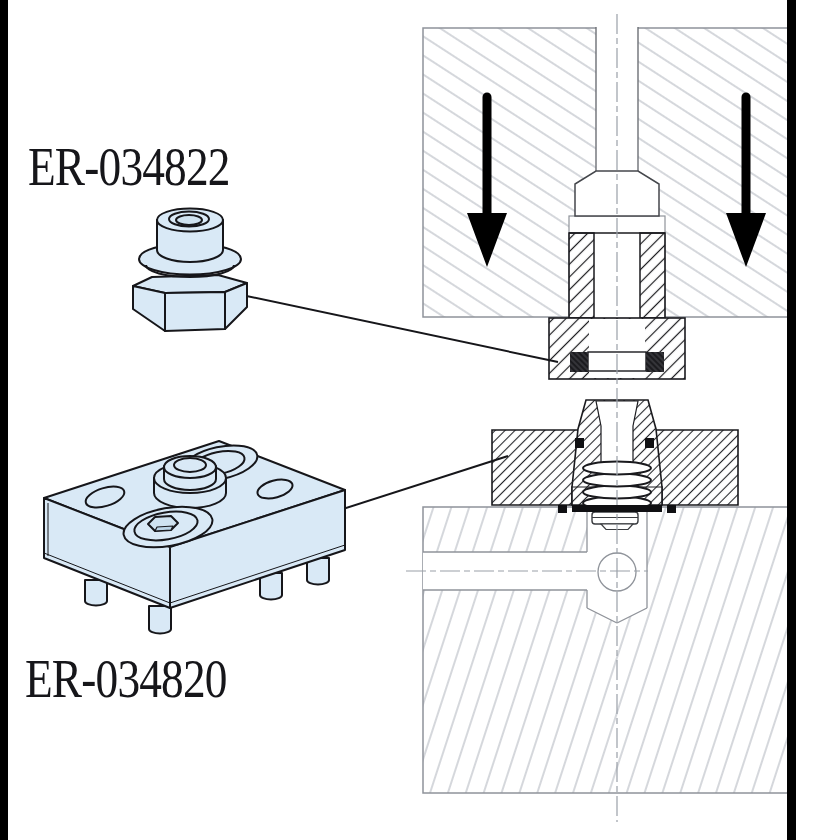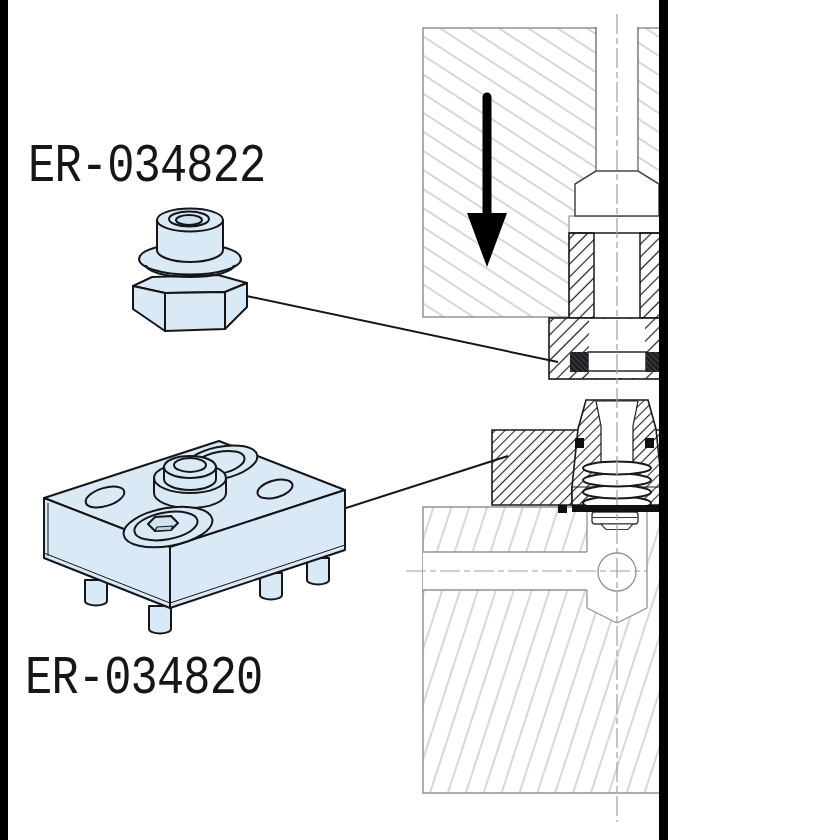--- a/index.html
+++ b/index.html
@@ -1,17 +1,17 @@
 <!DOCTYPE html>
 <html><head>
 <meta charset="utf-8">
 <style>
   html,body{margin:0;padding:0;background:#fff;}
-  .stage{position:relative;width:668px;height:840px;overflow:hidden;background:#fff;
-         font-family:Liberation Mono, monospace;}
+  .stage{position:relative;width:796px;height:840px;overflow:hidden;background:#fff;
+         font-family:Liberation Serif, serif;}
   .edge-bar{position:absolute;top:0;height:840px;background:#000;}
   .edge-bar.left{left:0;width:8px;}
   .edge-bar.right{right:0;width:9px;}
   .part-label{position:absolute;font-size:54px;line-height:54px;color:#16161a;
               letter-spacing:-1px;transform:scaleX(0.84);transform-origin:0 50%;
               white-space:nowrap;}
   #label-nut{left:28px;top:140px;}
   #label-plate{left:25px;top:652px;}
   svg{position:absolute;left:0;top:0;}
 </style>

